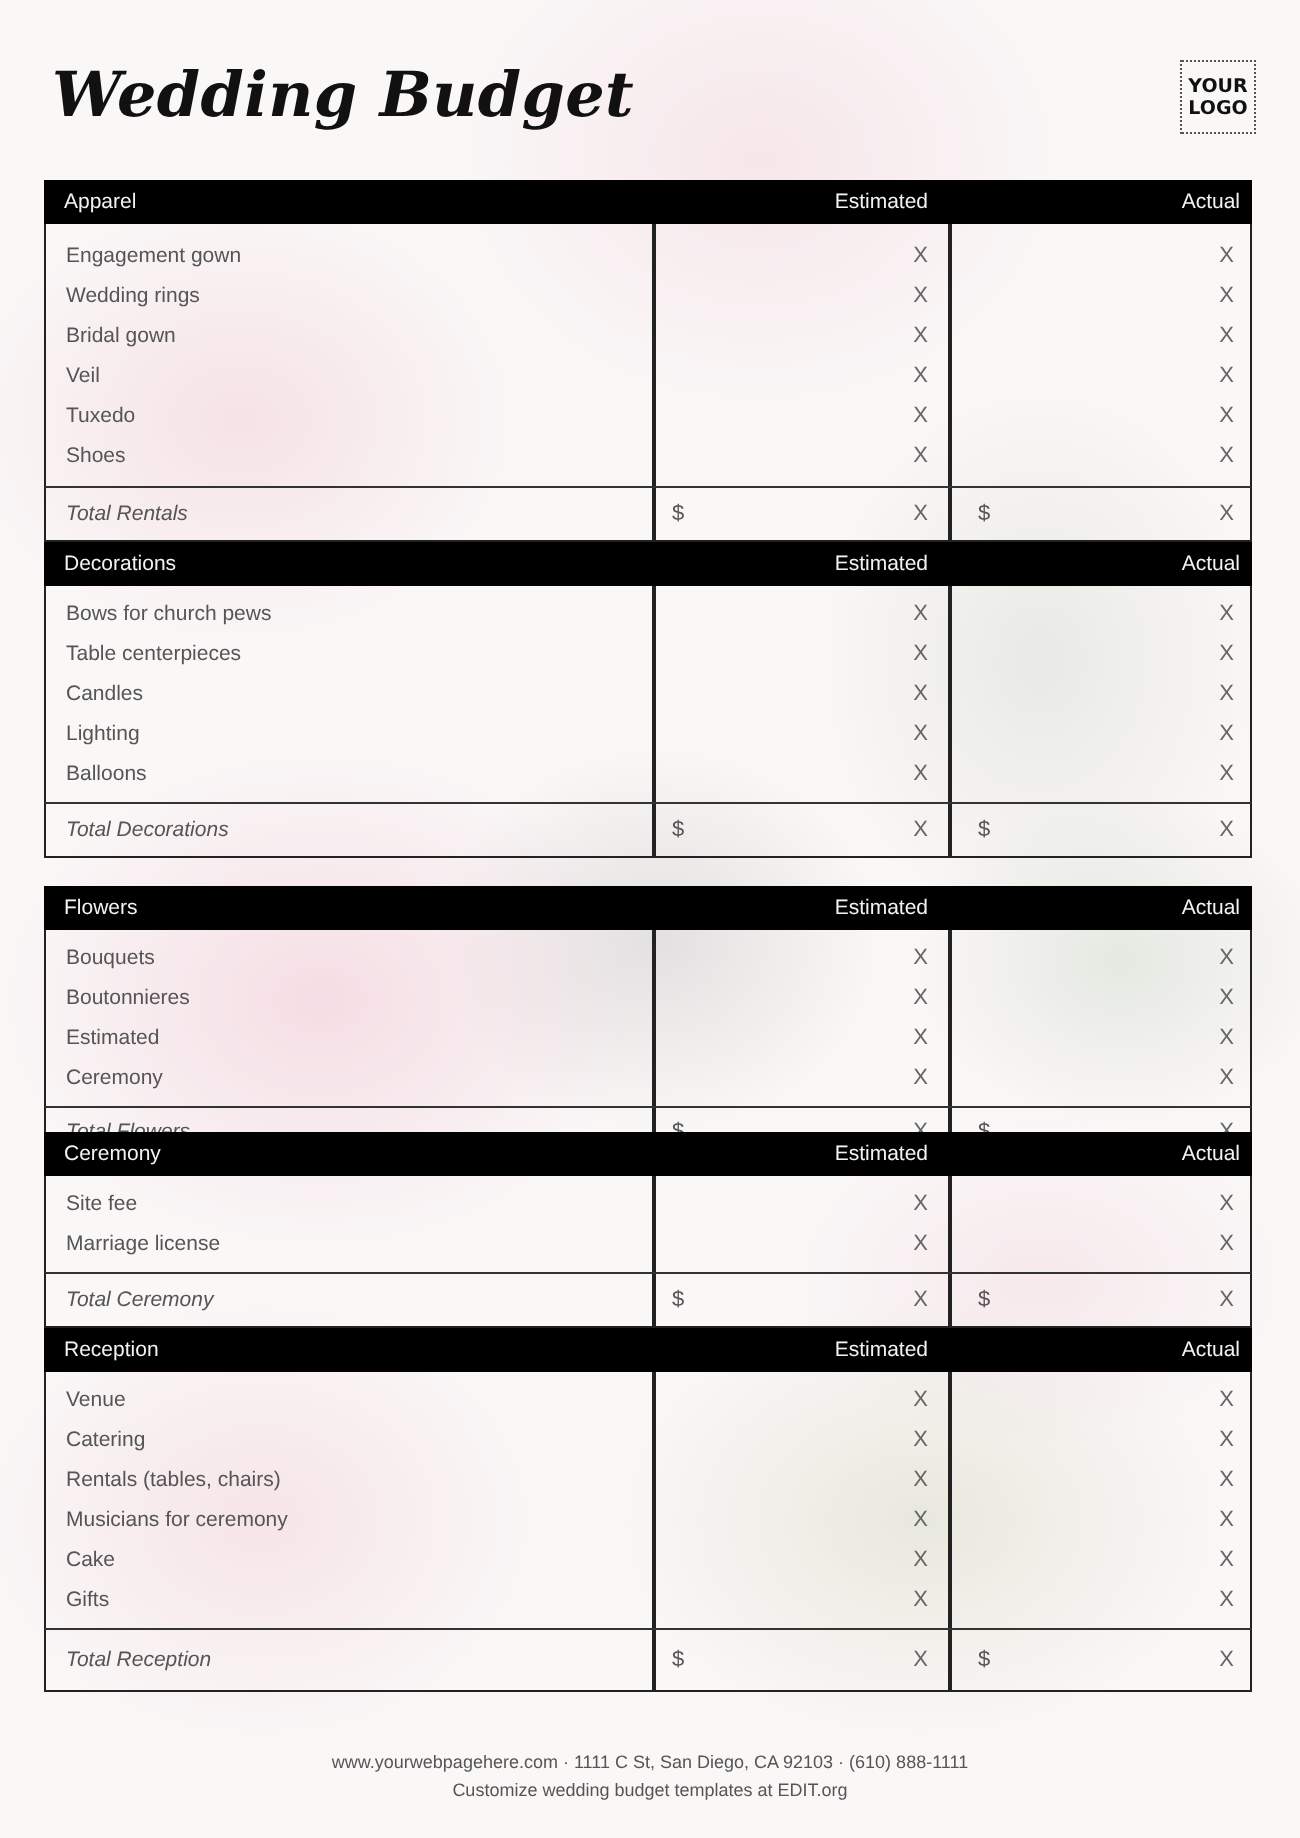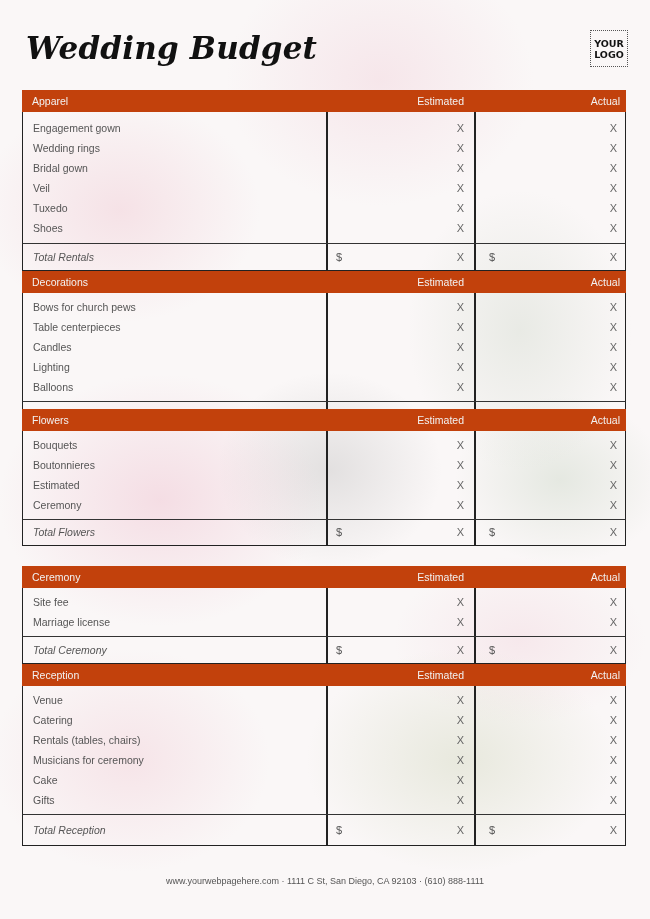--- a/index.html
+++ b/index.html
@@ -33,21 +33,21 @@
   .logo {
     position: absolute; left: 590px; top: 30px; width: 38px; height: 37px; z-index: 2;
     border: 1px dotted #555;
     display: flex; flex-direction: column; align-items: center; justify-content: center;
     font-family: "DejaVu Sans", sans-serif; font-weight: bold; font-size: 9.5px;
     line-height: 11px; color: #111;
   }
   .section { position: absolute; left: 22px; width: 604px; z-index: 2; }
   .sec-header {
     position: absolute; left: 0; top: 0; width: 100%; height: 22px;
-    background: #c2410c; color: #f2f2f2; font-size: 10.5px;
+    background: #000000; color: #f2f2f2; font-size: 10.5px;
   }
   .sec-header .name { position: absolute; left: 10px; top: 5px; }
   .sec-header .est { position: absolute; right: 162px; top: 5px; }
   .sec-header .act { position: absolute; right: 6px; top: 5px; }
   .sec-body {
     position: absolute; left: 0; width: 100%;
     border-left: 1.5px solid #222; border-right: 1.5px solid #222;
   }
   .vline { position: absolute; top: 0; bottom: 0; width: 1.5px; background: #222; }
   .vline.a { left: 303px; }
@@ -147,21 +147,21 @@
     <div class="vline a"></div>
     <div class="vline b"></div>
     <span class="label" style="top:7px">Total Decorations</span>
     <span class="d1" style="top:7px">$</span>
     <span class="xe" style="top:7px">X</span>
     <span class="d2" style="top:7px">$</span>
     <span class="xa" style="top:7px">X</span>
   </div>
 </div>
 
-<div class="section" style="top:409px; height:175px;">
+<div class="section" style="top:443px; height:175px;">
   <div class="sec-header">
     <span class="name">Flowers</span>
     <span class="est">Estimated</span>
     <span class="act">Actual</span>
   </div>
   <div class="sec-body" style="top:22px; height:88px;">
     <div class="vline a"></div>
     <div class="vline b"></div>
     <span class="item" style="top:8px">Bouquets</span>
     <span class="xe" style="top:8px">X</span>
@@ -248,13 +248,14 @@
     <span class="label" style="top:9px">Total Reception</span>
     <span class="d1" style="top:9px">$</span>
     <span class="xe" style="top:9px">X</span>
     <span class="d2" style="top:9px">$</span>
     <span class="xa" style="top:9px">X</span>
   </div>
 </div>
 
 <div class="footer" style="top:874px;">
   <div>www.yourwebpagehere.com · 1111 C St, San Diego, CA 92103 · (610) 888-1111</div>
+  <div>Customize wedding budget templates at EDIT.org</div>
 </div>
 
 </body></html>

